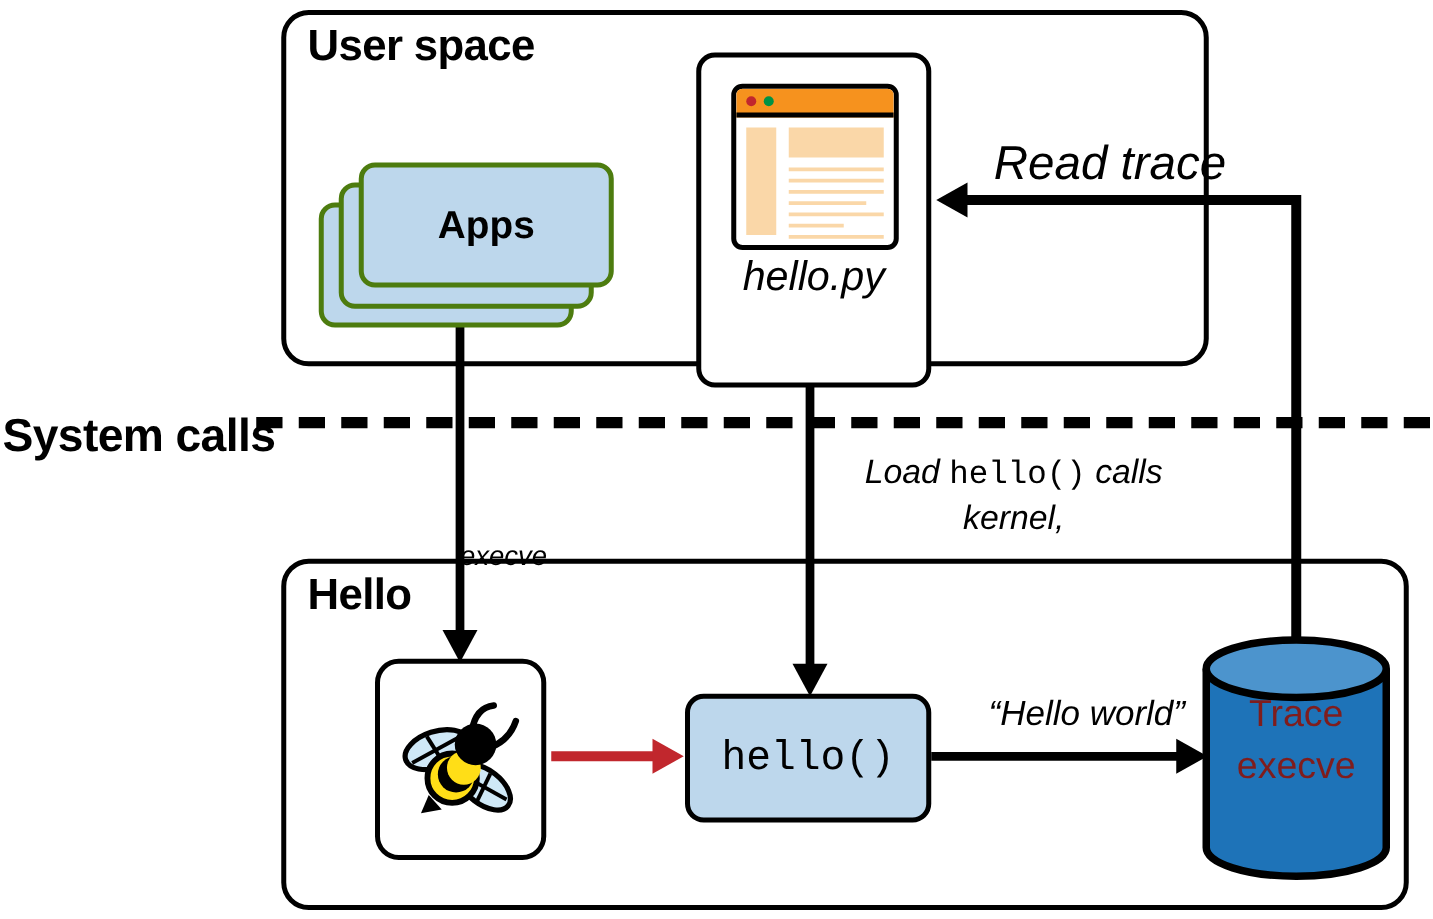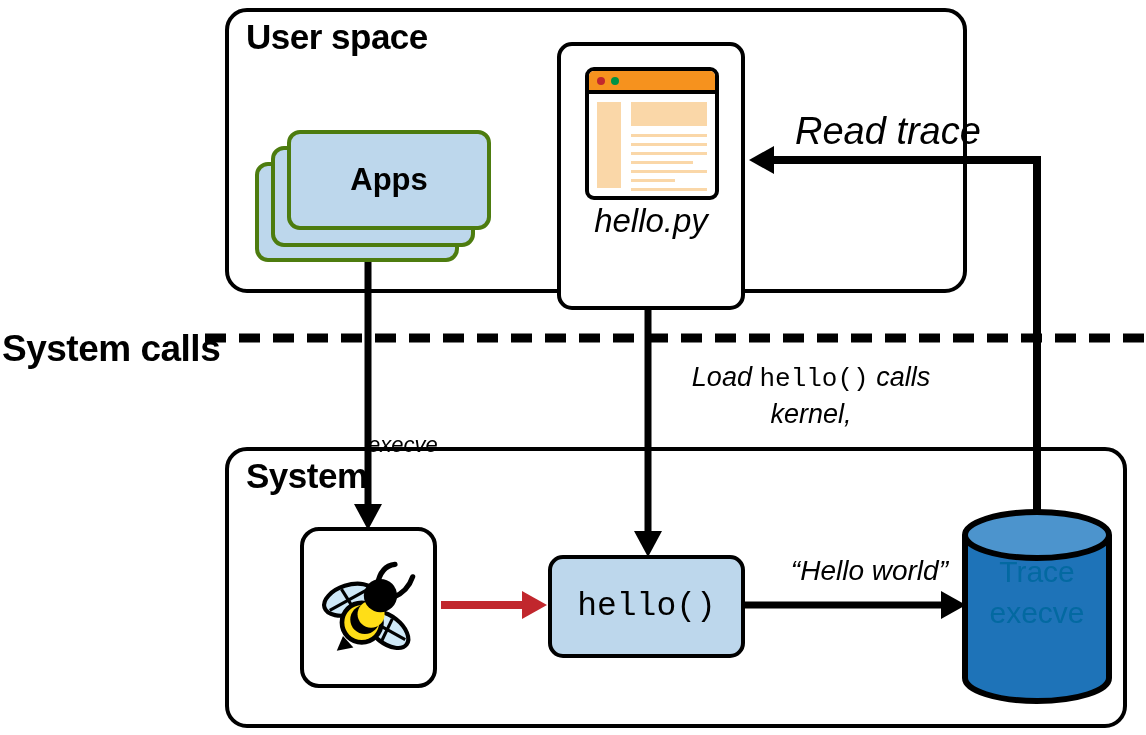--- a/index.html
+++ b/index.html
@@ -73,21 +73,21 @@
     position:absolute; left:548px; top:555px; width:197px; height:103px;
     background:#BDD7EC; border:4px solid #000; border-radius:15px; box-sizing:border-box;
     display:flex; align-items:center; justify-content:center;
     font-family:"Liberation Mono","DejaVu Sans Mono",monospace; font-size:33px;
   }
 
   
   #cylinder-svg { position:absolute; left:957px; top:503px; }
   #trace-file-label {
     position:absolute; left:957px; top:551px; width:160px; text-align:center;
-    color:#0369a1; font-size:30px; line-height:41px; font-weight:500;
+    color:#7f1d1d; font-size:30px; line-height:41px; font-weight:500;
   }
 
   
   .arrow-label { position:absolute; font-style:italic; }
   #execve-label      { left:368px; top:392px; font-size:22px;margin-top:40px; }
   #load-label        { left:650px; top:360px; width:322px; text-align:center;
                        font-size:27px; line-height:35px; }
   #load-label .code  { font-family:"Liberation Mono","DejaVu Sans Mono",monospace;
                        font-style:normal; font-size:26px; }
   #read-trace-label  { left:795px; top:110px; width:228px; text-align:left; font-size:38px; }
@@ -98,21 +98,21 @@
 </head>
 <body>
 
 <div class="canvas">
 
   <div class="region" id="user-space-box">
     <div class="region-label">User space</div>
   </div>
 
   <div class="region" id="kernel-box">
-    <div class="region-label">System</div>
+    <div class="region-label">Hello</div>
   </div>
 
   <svg class="overlay" width="1146" height="735" viewBox="0 0 1146 735">
 
     <line x1="205" y1="338" x2="1146" y2="338" stroke="#000" stroke-width="9" stroke-dasharray="21 13"></line>
 
     <g>
       <line x1="368" y1="256" x2="368" y2="518" stroke="#000" stroke-width="7"></line>
       <polygon points="368,530 354,504 382,504" fill="#000"></polygon>
     </g>

